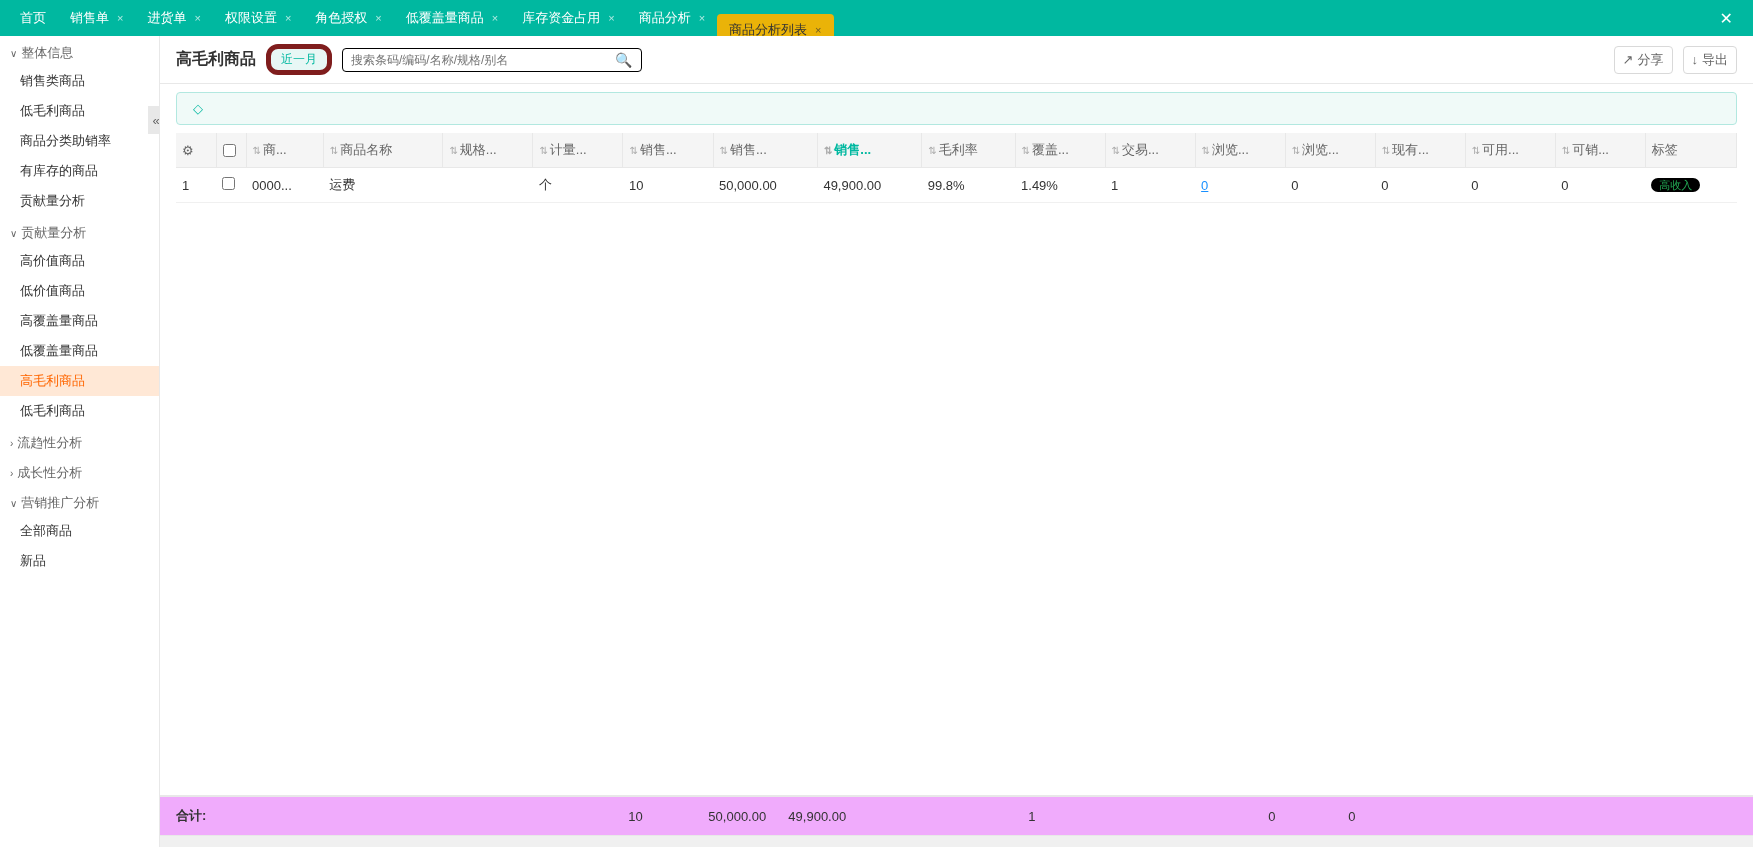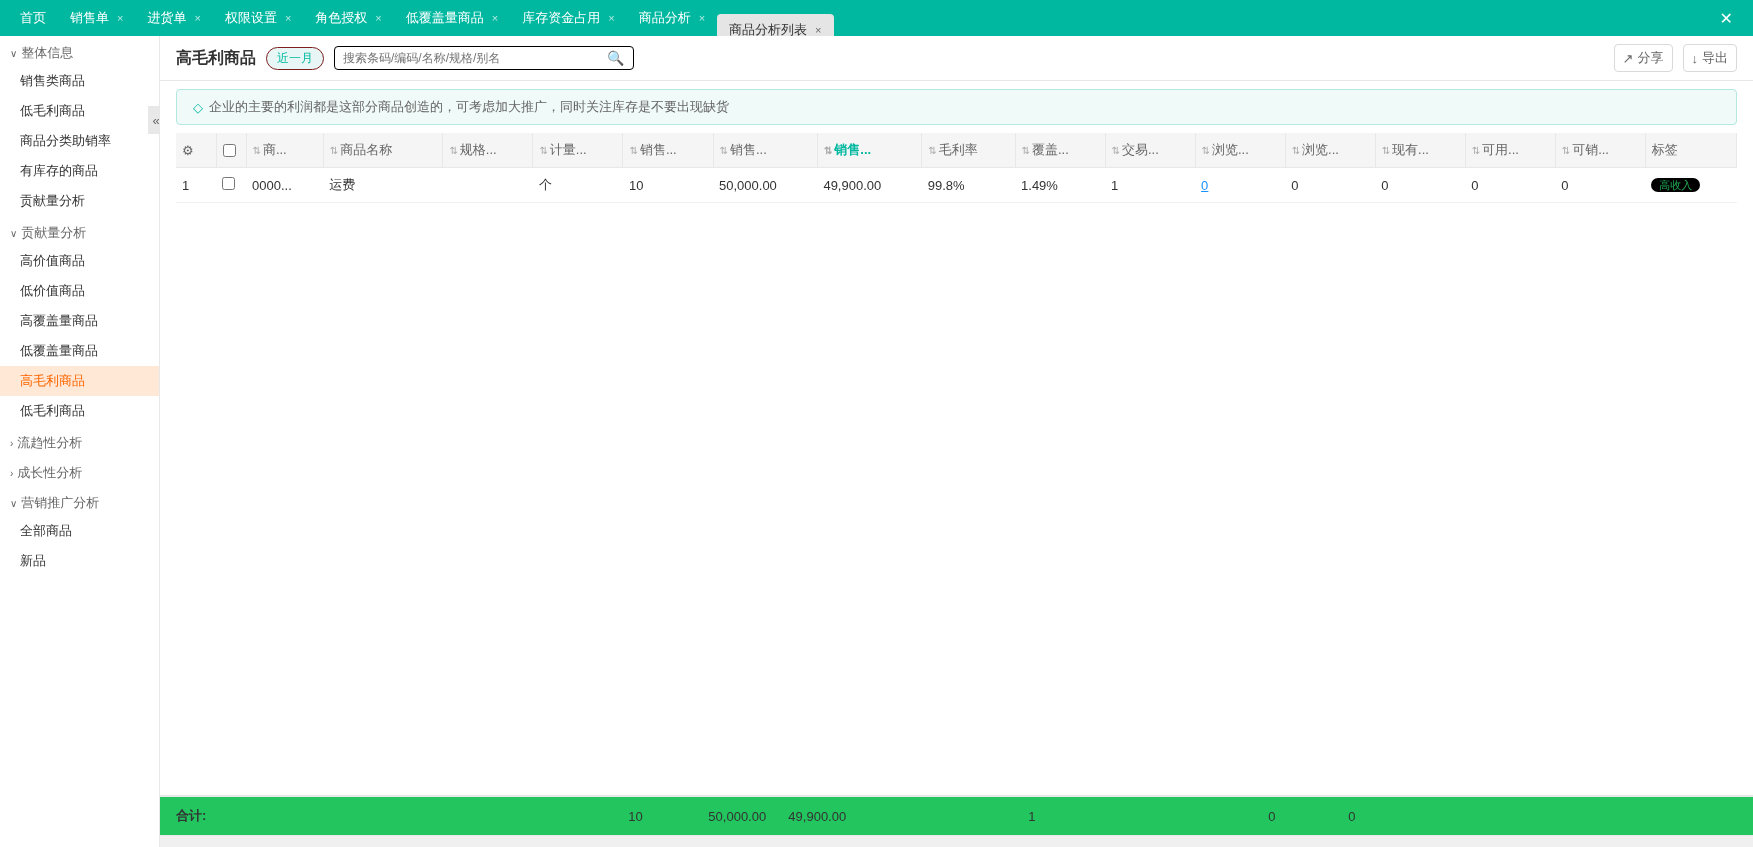--- a/index.html
+++ b/index.html
@@ -19,21 +19,21 @@
       padding: 8px 12px;
       height: 33px;
       line-height: 36px;
       cursor: pointer;
       white-space: nowrap;
       color: #fff;
       display: flex;
       align-items: center;
       gap: 4px;
     }
-    .top-nav .nav-item.active { background: #e5e5e5; color: #333; border-radius: 4px 4px 0 0; margin-top: 24px; }
+    .top-nav .nav-item.active { background: #eab308; color: #333; border-radius: 4px 4px 0 0; margin-top: 24px; }
     .top-nav .nav-item .close-x {
       font-size: 11px;
       margin-left: 4px;
       color: inherit;
       opacity: 0.7;
     }
     .top-nav .spacer { flex: 1; }
     .top-nav .win-close { padding: 0 12px; cursor: pointer; font-size: 16px; }
 
     
@@ -105,21 +105,21 @@
       background: #fff;
     }
     .content-title {
       font-size: 16px;
       font-weight: bold;
       color: #333;
     }
     .filter-btn {
       background: #e8f7f5;
       color: #00b8a0;
-      border: 1px solid #7f1d1d;
+      border: 5px solid #7f1d1d;
       border-radius: 12px;
       padding: 2px 10px;
       cursor: pointer;
       font-size: 12px;
     }
     .search-box {
       display: flex;
       align-items: center;
       border: 1px solid #000000;
       border-radius: 4px;
@@ -204,21 +204,21 @@
       background: #000000;
       color: #22aa55;
       border-radius: 10px;
       padding: 1px 8px;
       font-size: 11px;
     }
     .link-blue { color: #1890ff; text-decoration: underline; cursor: pointer; }
 
     
     .footer-bar {
-      background: #22c55e;
+      background: #f0abfc;
       border-top: 2px solid #e8e8e8;
       padding: 8px 16px;
       display: flex;
       align-items: center;
       gap: 16px;
       color: #333;
       font-size: 13px;
       min-height: 40px;
     }
     .footer-label { font-weight: bold; }
@@ -370,21 +370,20 @@
         <span>分享</span>
       </div>
       <div class="header-action-btn">
         <span>↓</span>
         <span>导出</span>
       </div>
     </div>
 
     <div class="tip-bar">
       <span class="tip-icon">◇</span>
-      <span>企业的主要的利润都是这部分商品创造的，可考虑加大推广，同时关注库存是不要出现缺货</span>
     </div>
 
     <div class="table-container">
       <table>
         <thead>
           <tr>
             <th style="width:40px;">
               <div class="th-inner">
                   <span style="font-size:13px;">⚙</span>
                 </div>

